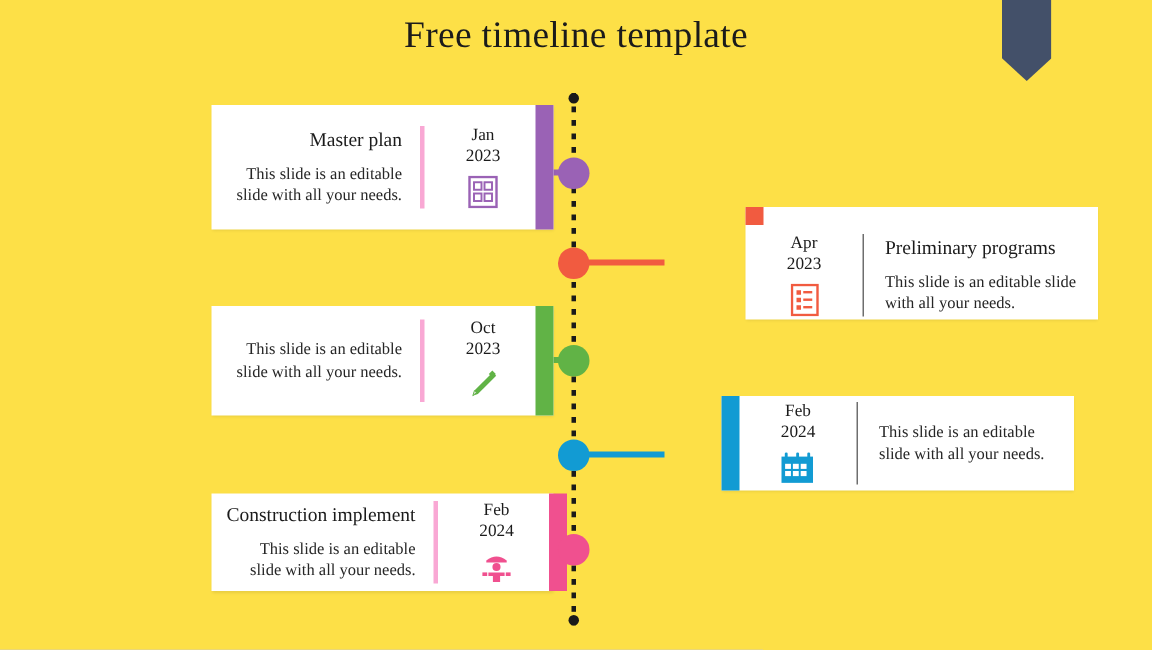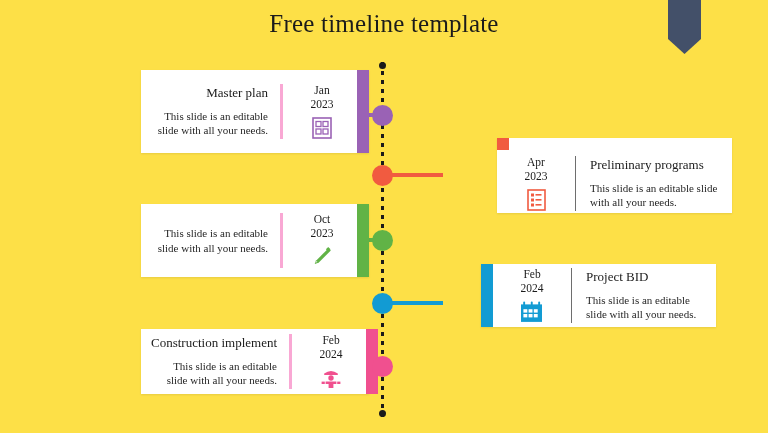--- a/index.html
+++ b/index.html
@@ -256,21 +256,20 @@
                 <rect x="3.4" y="8.2" width="3.9" height="3.4" fill="#ffffff"></rect>
                 <rect x="8.6" y="8.2" width="3.9" height="3.4" fill="#ffffff"></rect>
                 <rect x="13.8" y="8.2" width="3.9" height="3.4" fill="#ffffff"></rect>
                 <rect x="3.4" y="13" width="3.9" height="3.4" fill="#ffffff"></rect>
                 <rect x="8.6" y="13" width="3.9" height="3.4" fill="#ffffff"></rect>
                 <rect x="13.8" y="13" width="3.9" height="3.4" fill="#ffffff"></rect>
               </svg>
             </div>
           </div>
           <div class="textcol">
-            <p class="heading">Project BID</p>
             <p class="desc">This slide is an editable slide with all your needs.</p>
           </div>
         </div>
       </div>
       <div class="node" style="background: rgb(18, 155, 211); left: 372px; top: 293px;"></div>
       <div class="stem" style="background: rgb(240, 80, 143); top: 364px; left: 319px; width: 63px;"></div>
       <div class="card left" style="top: 329px; height: 65px; left: 97px; width: 228px;">
         <div class="card-inner">
           <div class="textcol">
             <p class="heading">Construction implement</p>

